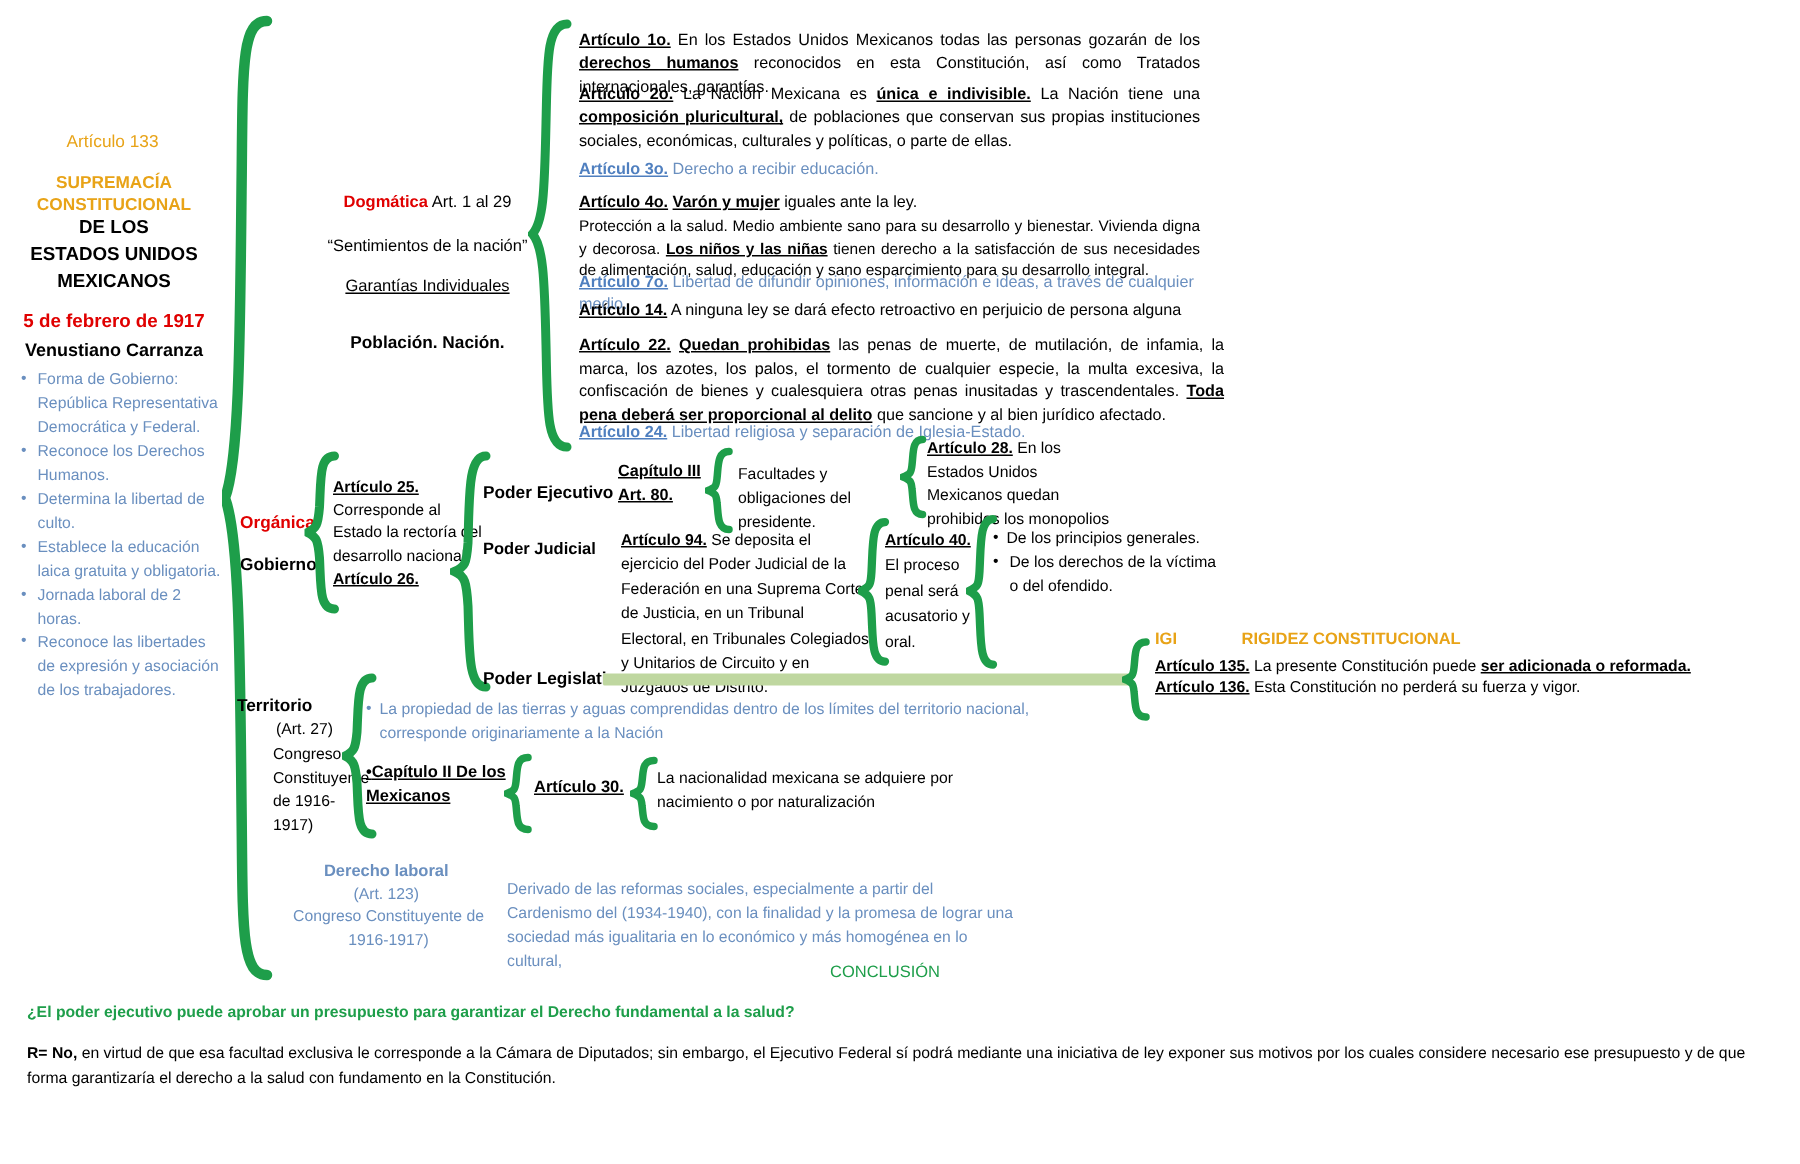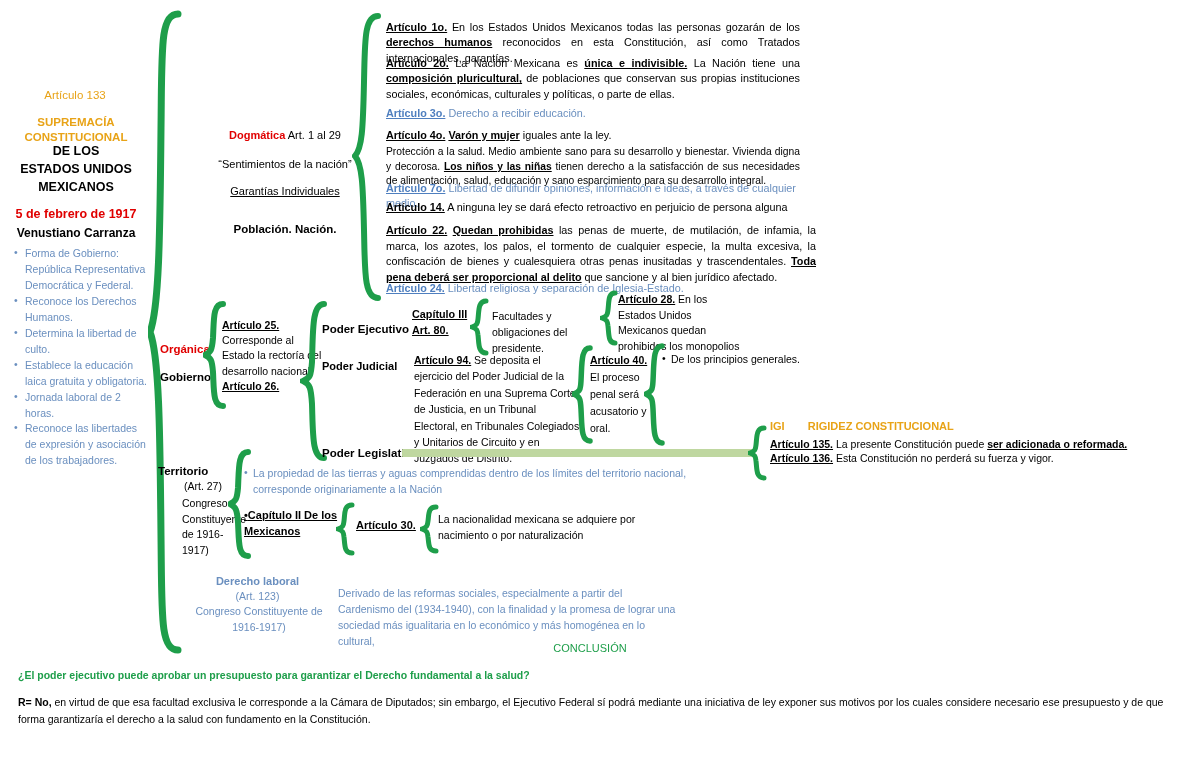--- a/index.html
+++ b/index.html
@@ -222,34 +222,35 @@
 
 <div class="abs brace" style="left:644px; top:343px; width:24px; height:104px;">
   <svg width="24" height="104" viewBox="0 0 24 104" fill="none">
     <path d="M18 3 C9 3 10 20 9 38 C8.5 47 8 48 2 51 C8 54 8.5 56 9 66 C10 84 9 100 18 100" stroke="#1E9E4A" stroke-width="5.5" stroke-linecap="round" fill="none"></path>
   </svg>
 </div>
 
 <div class="t c-black" style="left:662px; top:352px; width:150px; font-size:10.5px; line-height:1.5;">
   <ul class="bl">
     <li><span>De los principios generales.</span></li>
+    <li style="padding-left:11px;"><span>De los derechos de la víctima o del ofendido.</span></li>
   </ul>
 </div>
 
 <div class="abs legbar" style="left:402px; top:449px; width:352px;"></div>
 
 <div class="abs brace" style="left:748px; top:425px; width:22px; height:56px;">
   <svg width="22" height="56" viewBox="0 0 22 56" fill="none">
     <path d="M16 3 C8 3 9 12 8 20 C7.5 25 7 26 2 28 C7 30 7.5 31 8 36 C9 44 8 53 16 53" stroke="#1E9E4A" stroke-width="5" stroke-linecap="round" fill="none"></path>
   </svg>
 </div>
 
 <div class="t" style="left:770px; top:419px; width:420px; font-size:11px;">
   <span class="c-orange b">IGI</span>
-  <span class="c-orange b" style="margin-left:20px;">RIGIDEZ CONSTITUCIONAL</span>
+  <span class="c-orange b" style="margin-left:40px;">RIGIDEZ CONSTITUCIONAL</span>
 </div>
 
 <div class="t c-black" style="left:770px; top:437px; width:428px; font-size:10.5px; line-height:1.4;">
   <span class="b u">Artículo 135.</span><span> La presente Constitución puede </span><span class="b u">ser adicionada o reformada.</span>
 </div>
 
 <div class="t c-black" style="left:770px; top:451px; width:428px; font-size:10.5px; line-height:1.4;">
   <span class="b u">Artículo 136.</span><span> Esta Constitución no perderá su fuerza y vigor.</span>
 </div>
 

